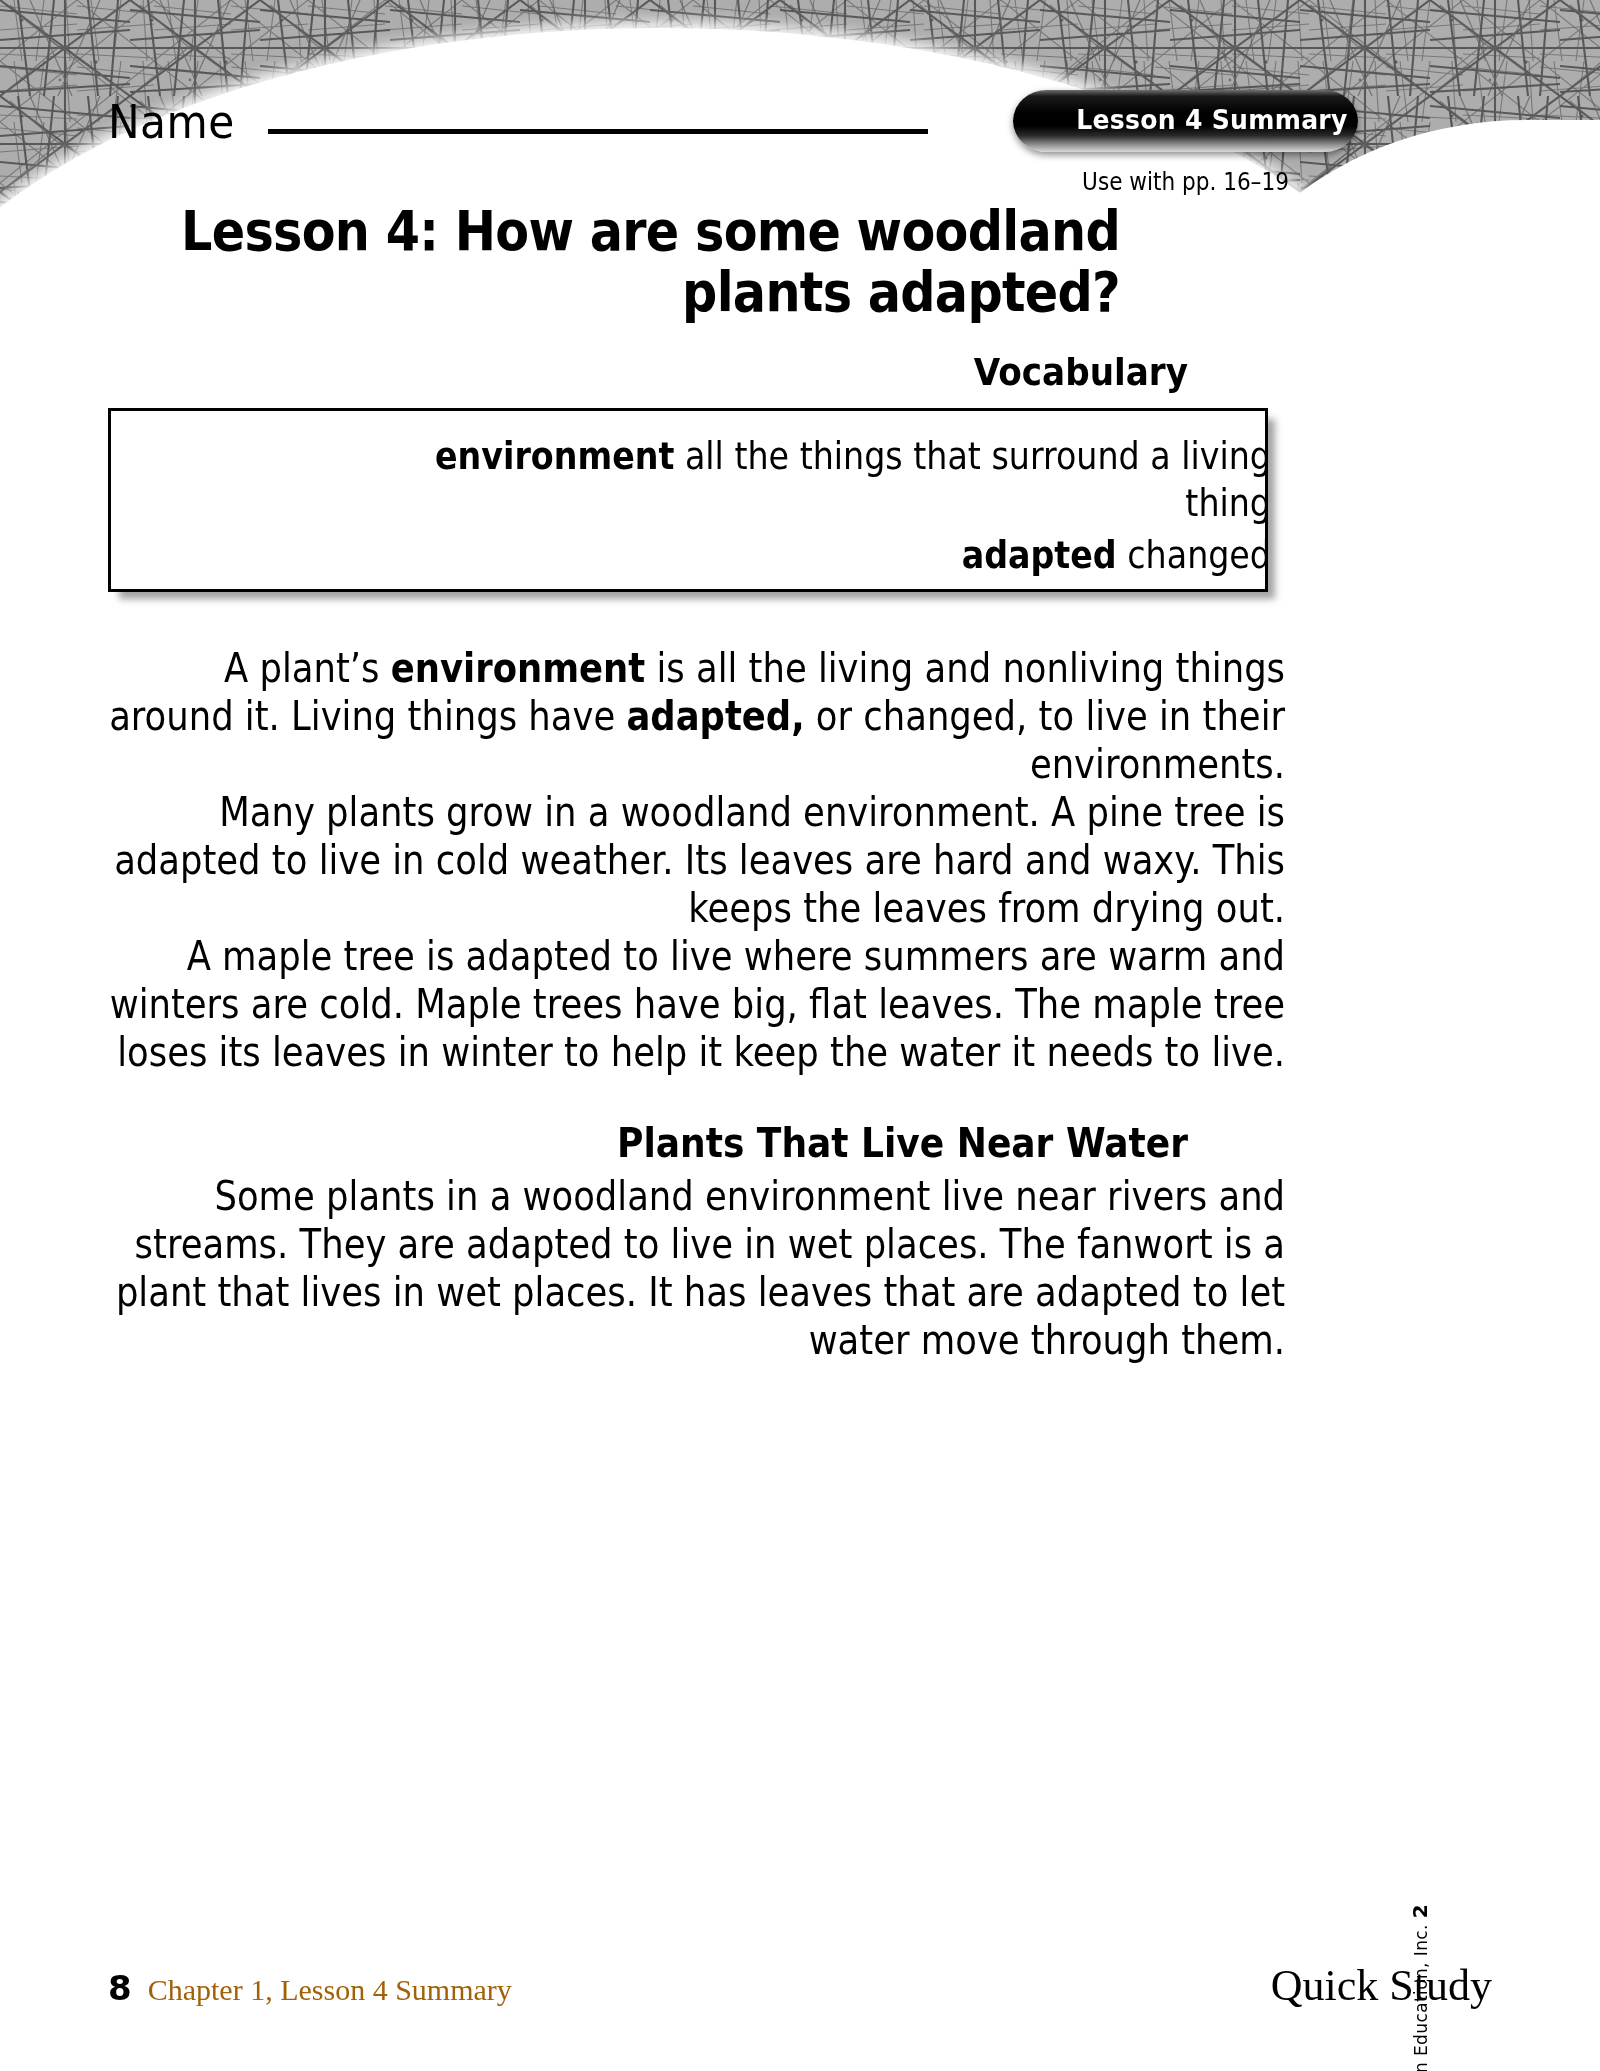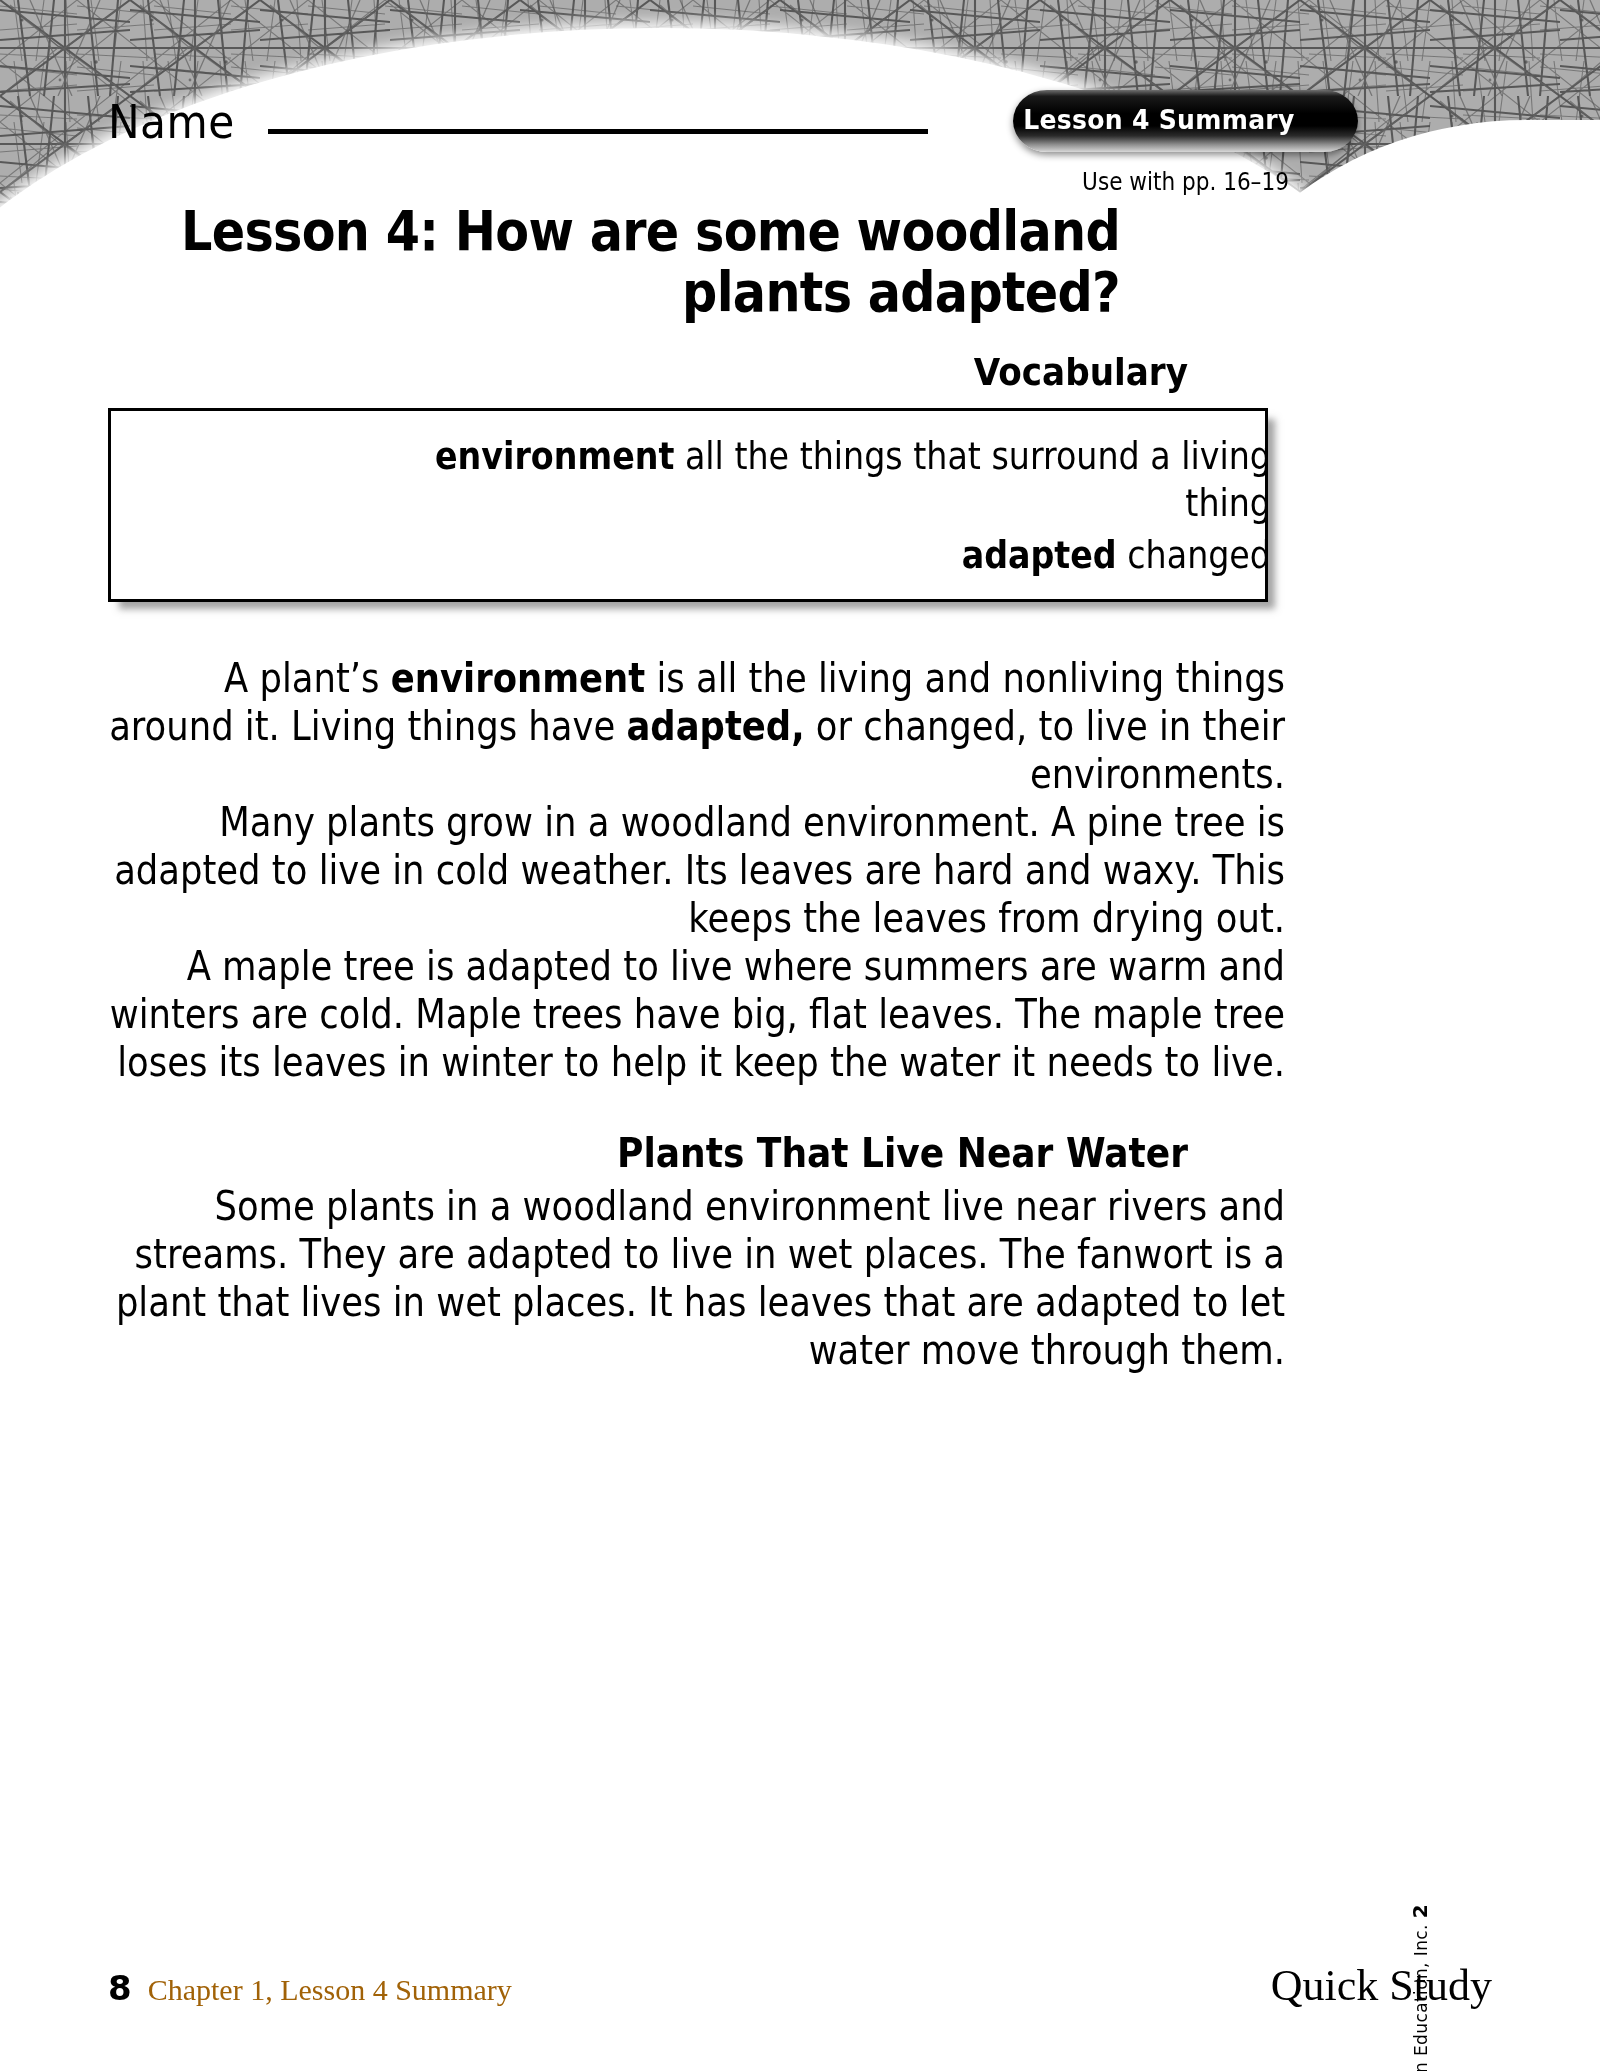--- a/index.html
+++ b/index.html
@@ -98,21 +98,21 @@
         #6e6e6e 0%,
         #1a1a1a 10%,
         #000000 38%,
         #000000 58%,
         #2b2b2b 74%,
         #8e8e8e 88%,
         #d8d8d8 100%);
     box-shadow: 0 3px 7px rgba(0,0,0,0.45);
     display: flex;
     align-items: center;
-    justify-content: flex-start;
+    justify-content: flex-end;
   }
   .badge-text {
     color: #ffffff;
     font-size: 27px;
     font-weight: bold;
     letter-spacing: 0.3px;
     font-family: "DejaVu Sans", sans-serif;
     transform: scaleX(0.93);
     position: relative;
     top: -2px;
@@ -161,21 +161,21 @@
     margin: 28px 0 14px 0;
   }
 
   
   .vocab-box {
     position: relative;
     width: 1160px;
     border: 3px solid #000;
     background: #ffffff;
     box-shadow: 9px 9px 7px -2px rgba(90,90,90,0.55);
-    padding: 22px 26px 20px 26px;
+    padding: 22px 26px 10px 26px;
     box-sizing: border-box;
   }
   .vocab-entry {
     font-size: 37px;
     line-height: 1.28;
     color: #000;
     font-family: "DejaVu Sans", sans-serif;
     transform: scaleX(0.9);
     transform-origin: left center;
     width: 1260px;

